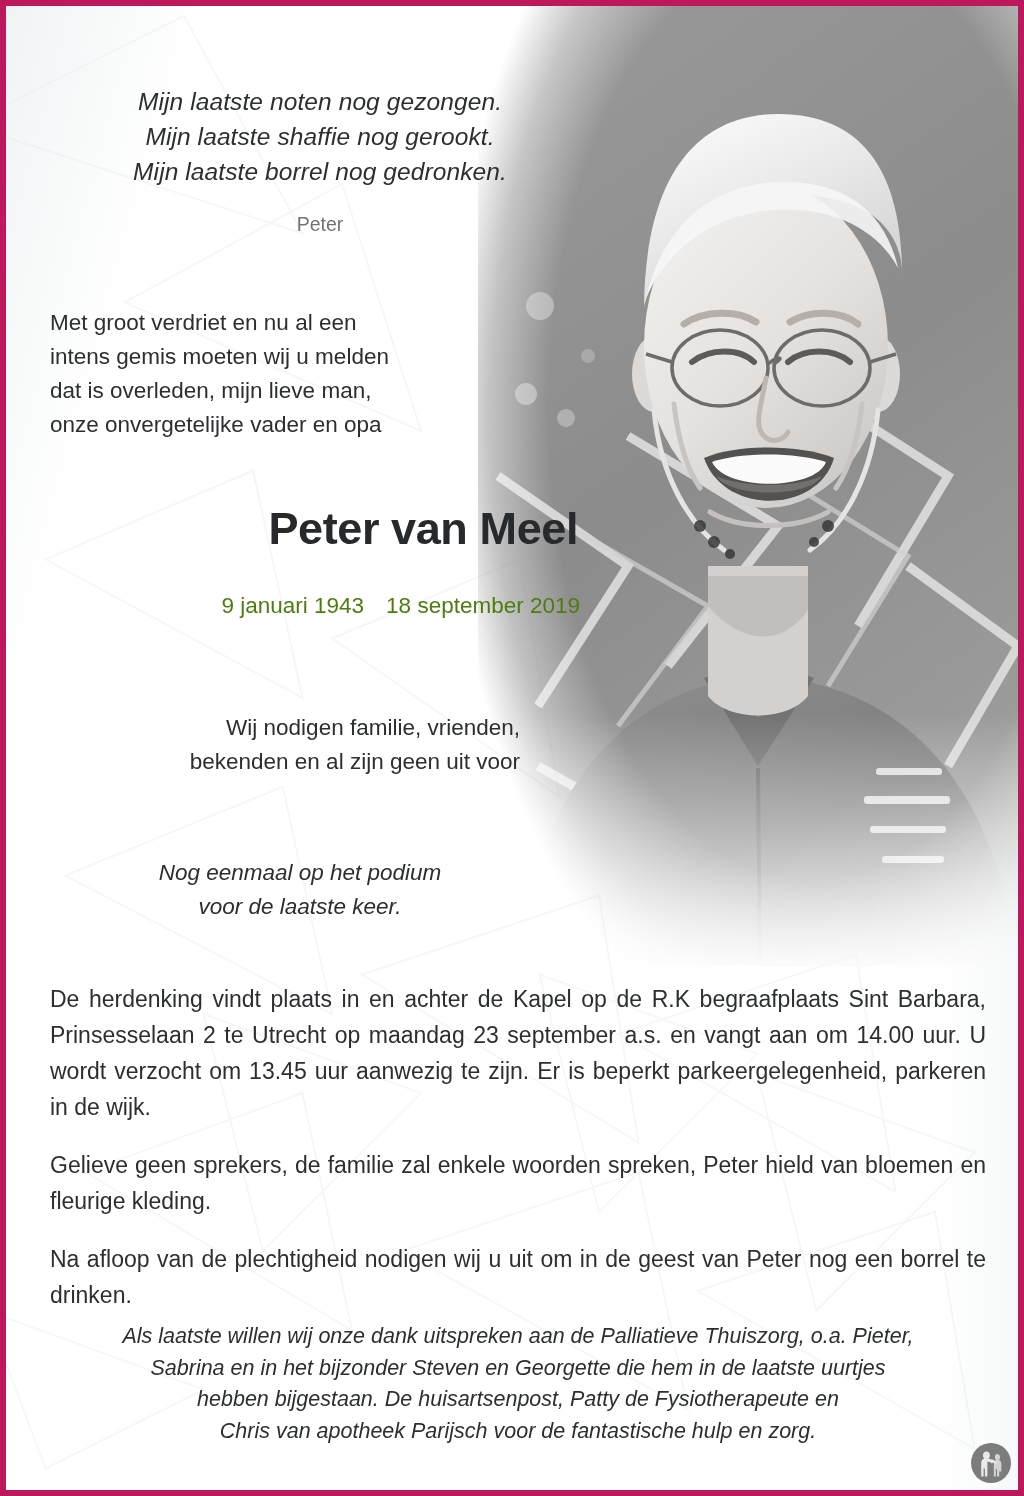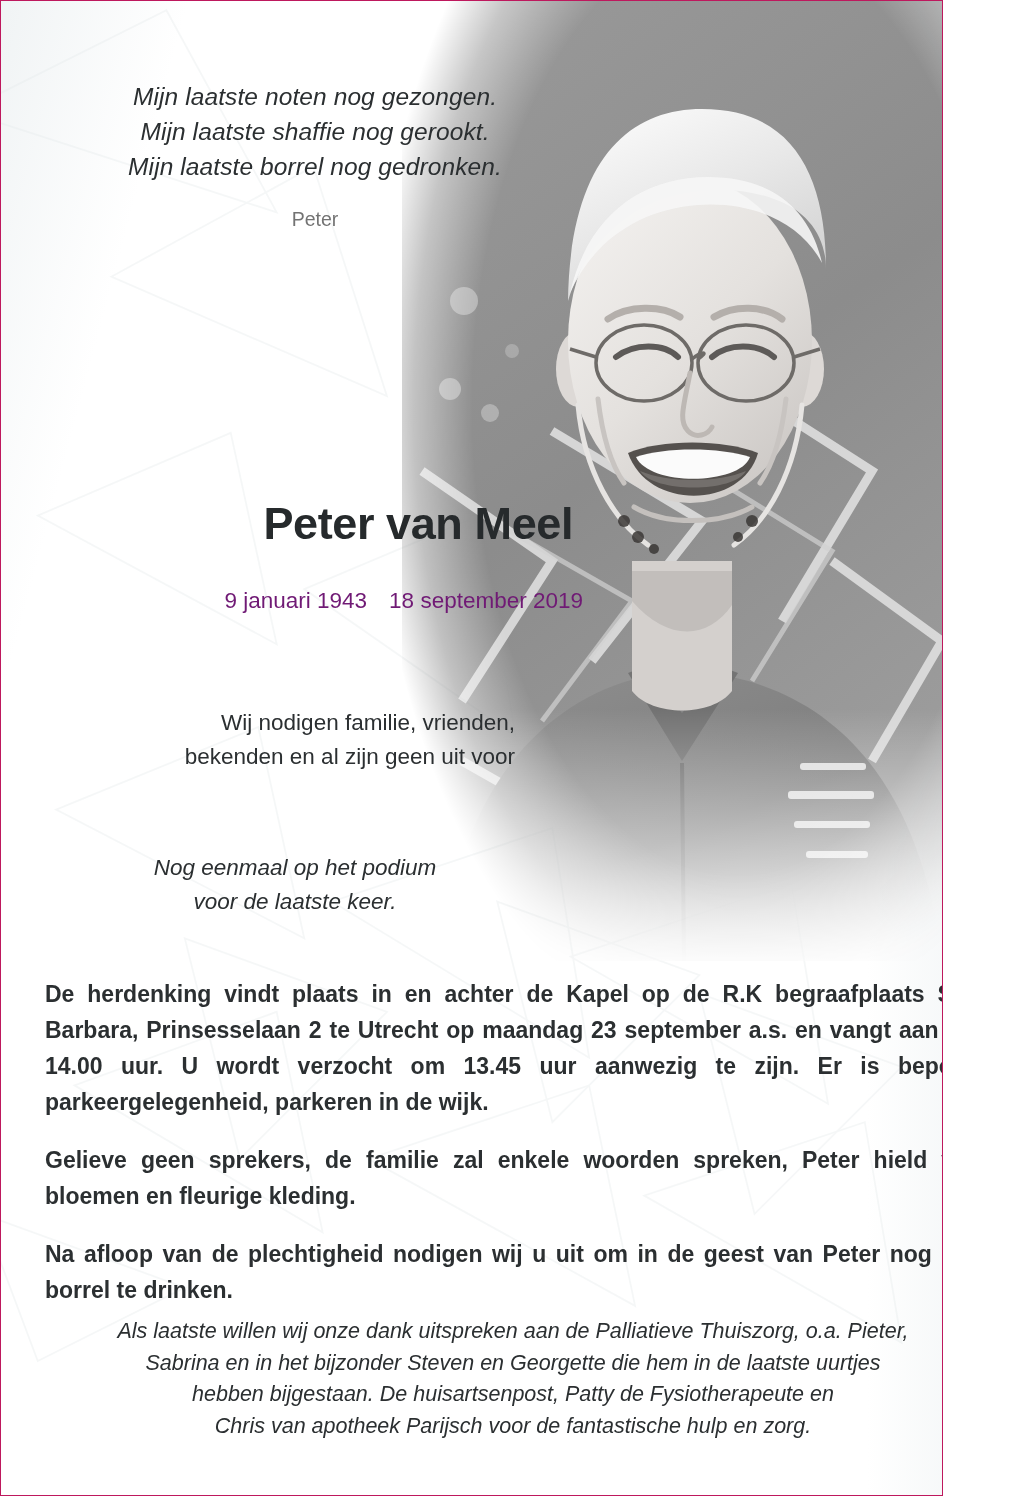--- a/index.html
+++ b/index.html
@@ -7,26 +7,26 @@
     padding: 0;
     background: #ffffff;
   }
   body {
     font-family: "Liberation Sans", sans-serif;
   }
 
   
   #page {
     position: relative;
-    width: 943px;
+    width: 1024px;
     height: 1496px;
     overflow: hidden;
     background: #ffffff;
     box-sizing: border-box;
-    border: 1px solid #be185d;
+    border: 6px solid #be185d;
   }
 
   
   #bg-pattern {
     position: absolute;
     inset: 0;
     opacity: 0.55;
     pointer-events: none;
     z-index: 0;
   }
@@ -103,22 +103,21 @@
     font-size: 45px;
     font-weight: 700;
     letter-spacing: -0.4px;
     color: #262a2c;
   }
   #life-dates {
     left: 54px;
     top: 587px;
     width: 520px;
     font-size: 22.5px;
-    color: #701a75;
-    margin-left: 8px;
+    color: #4d7c0f;
   }
   #life-dates .date-gap { display: inline-block; width: 22px; }
 
   
   #invitation {
     left: 44px;
     top: 688px;
     width: 470px;
     text-align: right;
     font-size: 22.5px;
@@ -138,21 +137,20 @@
   }
 
   
   #details {
     left: 44px;
     top: 975px;
     width: 936px;
     font-size: 23px;
     line-height: 36px;
     text-align: justify;
-    font-weight: bold;
   }
   #details p { margin: 0 0 22px 0; }
   #details p:last-child { margin-bottom: 0; }
   #details p.last-line-natural { text-align-last: left; }
 
   
   #thanks {
     left: 44px;
     top: 1315px;
     width: 936px;
@@ -327,20 +325,26 @@
 
   <div id="content">
 
     <div class="blk" id="poem">
       <div>Mijn laatste noten nog gezongen.</div>
       <div>Mijn laatste shaffie nog gerookt.</div>
       <div>Mijn laatste borrel nog gedronken.</div>
     </div>
     <div class="blk" id="poem-signature">Peter</div>
 
+    <div class="blk" id="announcement">
+      <div>Met groot verdriet en nu al een</div>
+      <div>intens gemis moeten wij u melden</div>
+      <div>dat is overleden, mijn lieve man,</div>
+      <div>onze onvergetelijke vader en opa</div>
+    </div>
 
     <div class="blk" id="deceased-name">Peter van Meel</div>
 
     <div class="blk" id="life-dates">
       <span>9 januari 1943</span><span class="date-gap"></span><span>18 september 2019</span>
     </div>
 
     <div class="blk" id="invitation">
       <div>Wij nodigen familie, vrienden,</div>
       <div>bekenden en al zijn geen uit voor</div>

